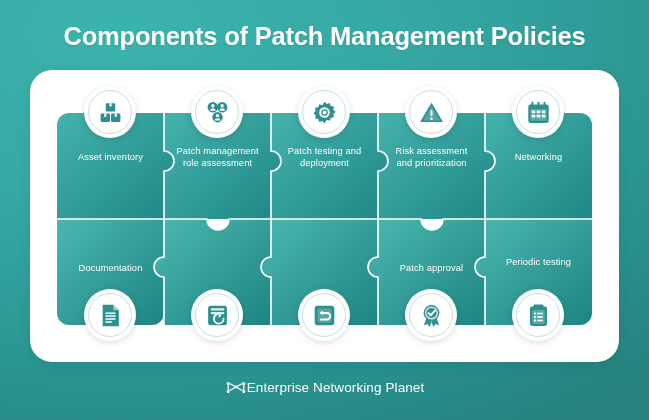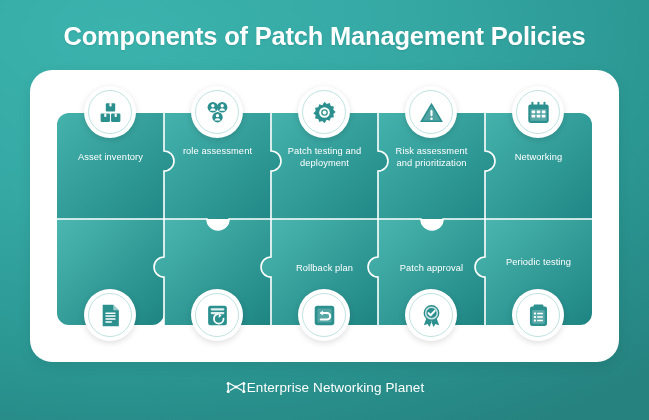--- a/index.html
+++ b/index.html
@@ -161,36 +161,37 @@
 
         <path d="M0,106 H150 a11,11 0 0 0 22,0 H364 a11,11 0 0 0 22,0 H535"></path>
       </g>
     </svg>
   </div>
 
   <div class="piece-label row-top col0">
     <div>Asset inventory</div>
   </div>
   <div class="piece-label row-top col1 two-line">
+    <div>Patch management</div>
     <div>role assessment</div>
   </div>
   <div class="piece-label row-top col2 two-line">
     <div>Patch testing and</div>
     <div>deployment</div>
   </div>
   <div class="piece-label row-top col3 two-line">
     <div>Risk assessment</div>
     <div>and prioritization</div>
   </div>
   <div class="piece-label row-top col4">
     <div>Networking</div>
   </div>
 
-  <div class="piece-label row-bot col2">
-    <div>Rollback plan</div>
+  <div class="piece-label row-bot col0">
+    <div>Documentation</div>
   </div>
   <div class="piece-label row-bot col3">
     <div>Patch approval</div>
   </div>
   <div class="piece-label row-bot col4 two-line">
     <div>Periodic testing</div>
   </div>
 
   <div class="bubble bub-top bcol0">
     <svg viewBox="0 0 24 24">

